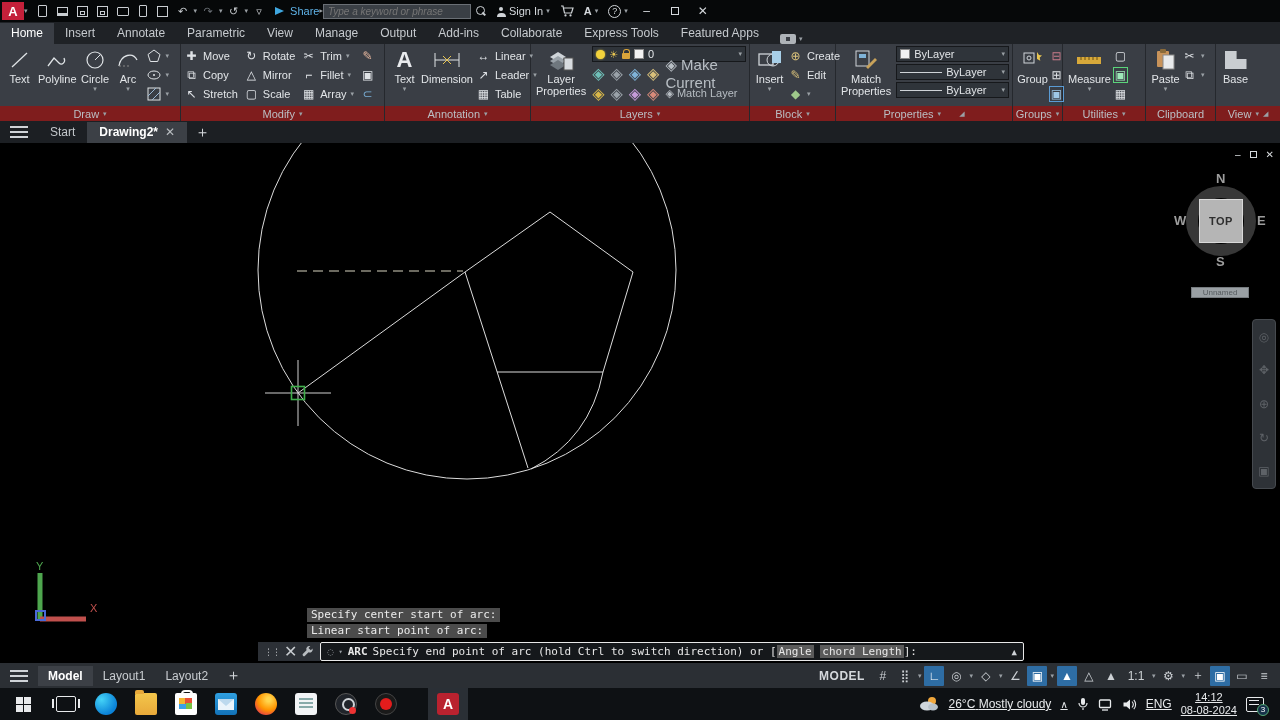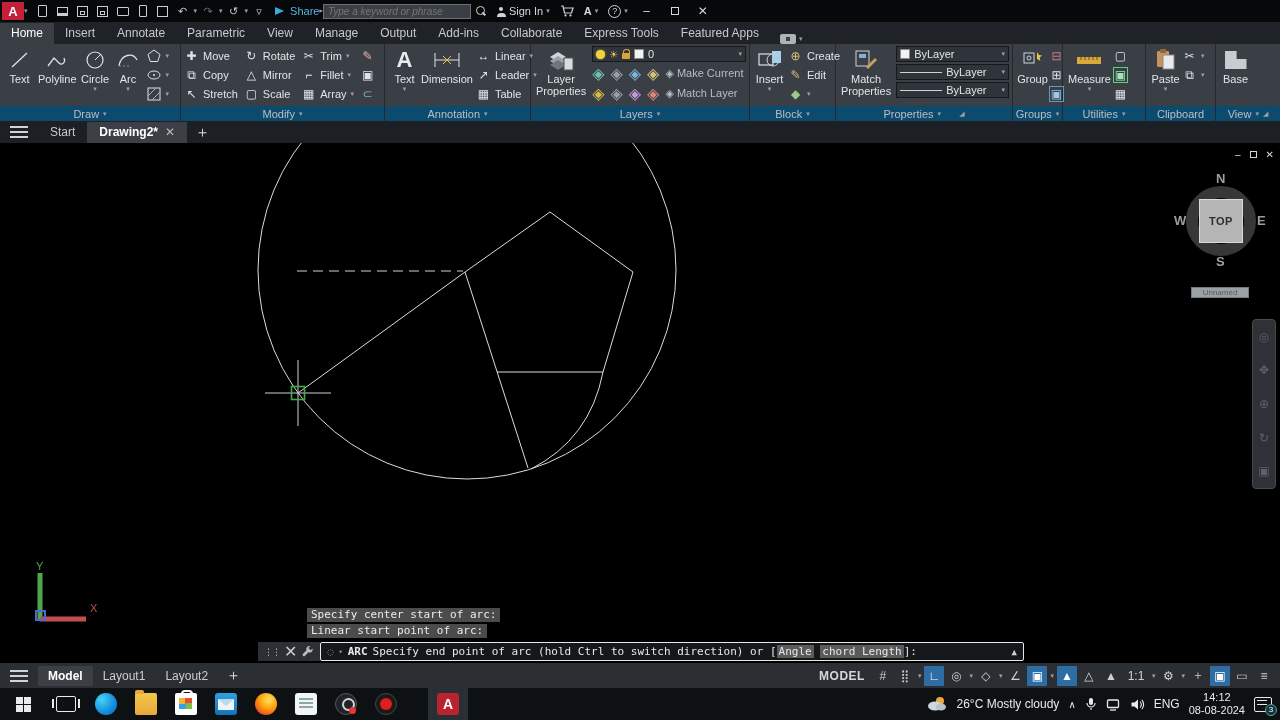--- a/index.html
+++ b/index.html
@@ -39,21 +39,21 @@
   .rtab { padding:3px 11px 4px; cursor:default; }
   .rtab.active { background:#3a3e45; color:#fff; }
   .rtab-toggle { margin-left:10px; display:flex; align-items:center; gap:3px; }
   .rtab-toggle .tgl { width:16px; height:10px; background:#aeb3b8; border-radius:2px; position:relative; }
   .rtab-toggle .tgl:after { content:""; position:absolute; left:6px; top:3px; width:4px; height:4px; background:#3a3e45; }
 
   
   #ribbon { top:44px; height:77px; background:#3a3e45; display:flex; color:#e2e5e8; }
   .panel { height:77px; border-right:1px solid #25282d; display:flex; flex-direction:column; }
   .pbody { flex:1; display:flex; align-items:flex-start; padding:2px 3px 0; }
-  .plabel { height:15px; background:#0c4a6e; font-size:11px; color:#bbbfc4; display:flex; align-items:center; justify-content:center; gap:4px; }
+  .plabel { height:15px; background:#7f1d1d; font-size:11px; color:#bbbfc4; display:flex; align-items:center; justify-content:center; gap:4px; }
   .plabel .crt8 { font-size:7px; }
   .rbig { display:flex; flex-direction:column; align-items:center; min-width:33px; padding:1px 2px; font-size:11px; line-height:1.1; text-align:center; }
   .rbig .ric { height:26px; display:flex; align-items:center; justify-content:center; font-size:19px; color:#e9ebee; }
   .rsm { display:flex; align-items:center; gap:4px; font-size:11px; height:19px; white-space:nowrap; }
   .rsm .ric { width:15px; text-align:center; font-size:12px; color:#dfe2e6; }
   .vcol { display:flex; flex-direction:column; justify-content:flex-start; }
   svg.ic { display:block; }
   .selbox { display:flex; align-items:center; background:#2f343a; border:1px solid #16181b; height:16px; font-size:11px; padding:0 3px; gap:4px; }
   .lineglyph { width:42px; height:1px; background:#cfd3d7; }
   .sw-white { width:10px; height:10px; background:#f2f2f2; border:1px solid #888; }
@@ -143,21 +143,21 @@
     box-shadow:0 4px 0 #8aa, 0 8px 0 #8aa; }
   .obs { border-radius:50%; background:#20242a; border:1px solid #555; position:relative; }
   .obs:before { content:""; position:absolute; left:6px; top:4px; width:9px; height:9px; border-radius:50%; border:2px solid #cfd3d7; }
   .obs:after { content:""; position:absolute; right:0px; bottom:0px; width:7px; height:7px; border-radius:50%; background:#e33; }
   .recapp { border-radius:50%; background:#1a1a1a; border:1px solid #444; position:relative; }
   .recapp:before { content:""; position:absolute; left:4px; top:4px; width:12px; height:12px; border-radius:50%; background:#e31c1c; }
   .acadtile { background:#b9222f; color:#fff; display:flex; align-items:center; justify-content:center; font-weight:bold; font-size:14px; }
   .taskview { width:20px; height:16px; border:1.5px solid #e8eaec; border-radius:2px; position:relative; }
   .taskview:before { content:""; position:absolute; left:-5px; top:2px; width:2px; height:9px; background:#e8eaec; }
   .taskview:after { content:""; position:absolute; right:-5px; top:2px; width:2px; height:9px; background:#e8eaec; }
-  .tray { display:flex; align-items:center; gap:9px; margin-left:auto; padding-right:8px; font-size:12px; }
+  .tray { display:flex; align-items:center; gap:9px; margin-left:auto; padding-right:16px; font-size:12px;text-decoration:underline; }
   .clock { text-align:center; font-size:11px; line-height:1.2; }
   .notif { position:relative; width:18px; height:15px; border:1.5px solid #e8eaec; border-radius:2px; }
   .notif i { position:absolute; left:2px; top:2px; width:10px; height:1.5px; background:#e8eaec; box-shadow:0 4px 0 #e8eaec; }
   .badge { position:absolute; right:-6px; bottom:-5px; width:12px; height:12px; border-radius:50%; background:#16324a;
     color:#fff; font-size:8px; display:flex; align-items:center; justify-content:center; border:1px solid #5a7; }
   .cat { width:26px; height:24px; }
 </style>
 </head>
 <body>
 
@@ -454,21 +454,21 @@
           <span class="lockic"></span>
           <span class="sw-white"></span>
           <span class="lyr">0</span>
           <span class="crt8" style="margin-left:auto">▾</span>
         </div>
         <div style="display:flex;gap:6px;align-items:center;height:18px">
           <span style="color:#6fc0b8">◈</span>
           <span style="color:#9aa2a9">◈</span>
           <span style="color:#7fb3d8">◈</span>
           <span style="color:#d8c07a">◈</span>
-          <span style="color:#b8bec4;font-size:11px">◈ <span>Make Current</span></span>
+          <span style="color:#b8bec4;font-size:15px">◈ <span>Make Current</span></span>
         </div>
         <div style="display:flex;gap:6px;align-items:center;height:18px">
           <span style="color:#d8b84a">◈</span>
           <span style="color:#9aa2a9">◈</span>
           <span style="color:#c49ad8">◈</span>
           <span style="color:#d88a7a">◈</span>
           <span style="color:#b8bec4;font-size:11px">◈ <span>Match Layer</span></span>
         </div>
       </div>
     </div>

